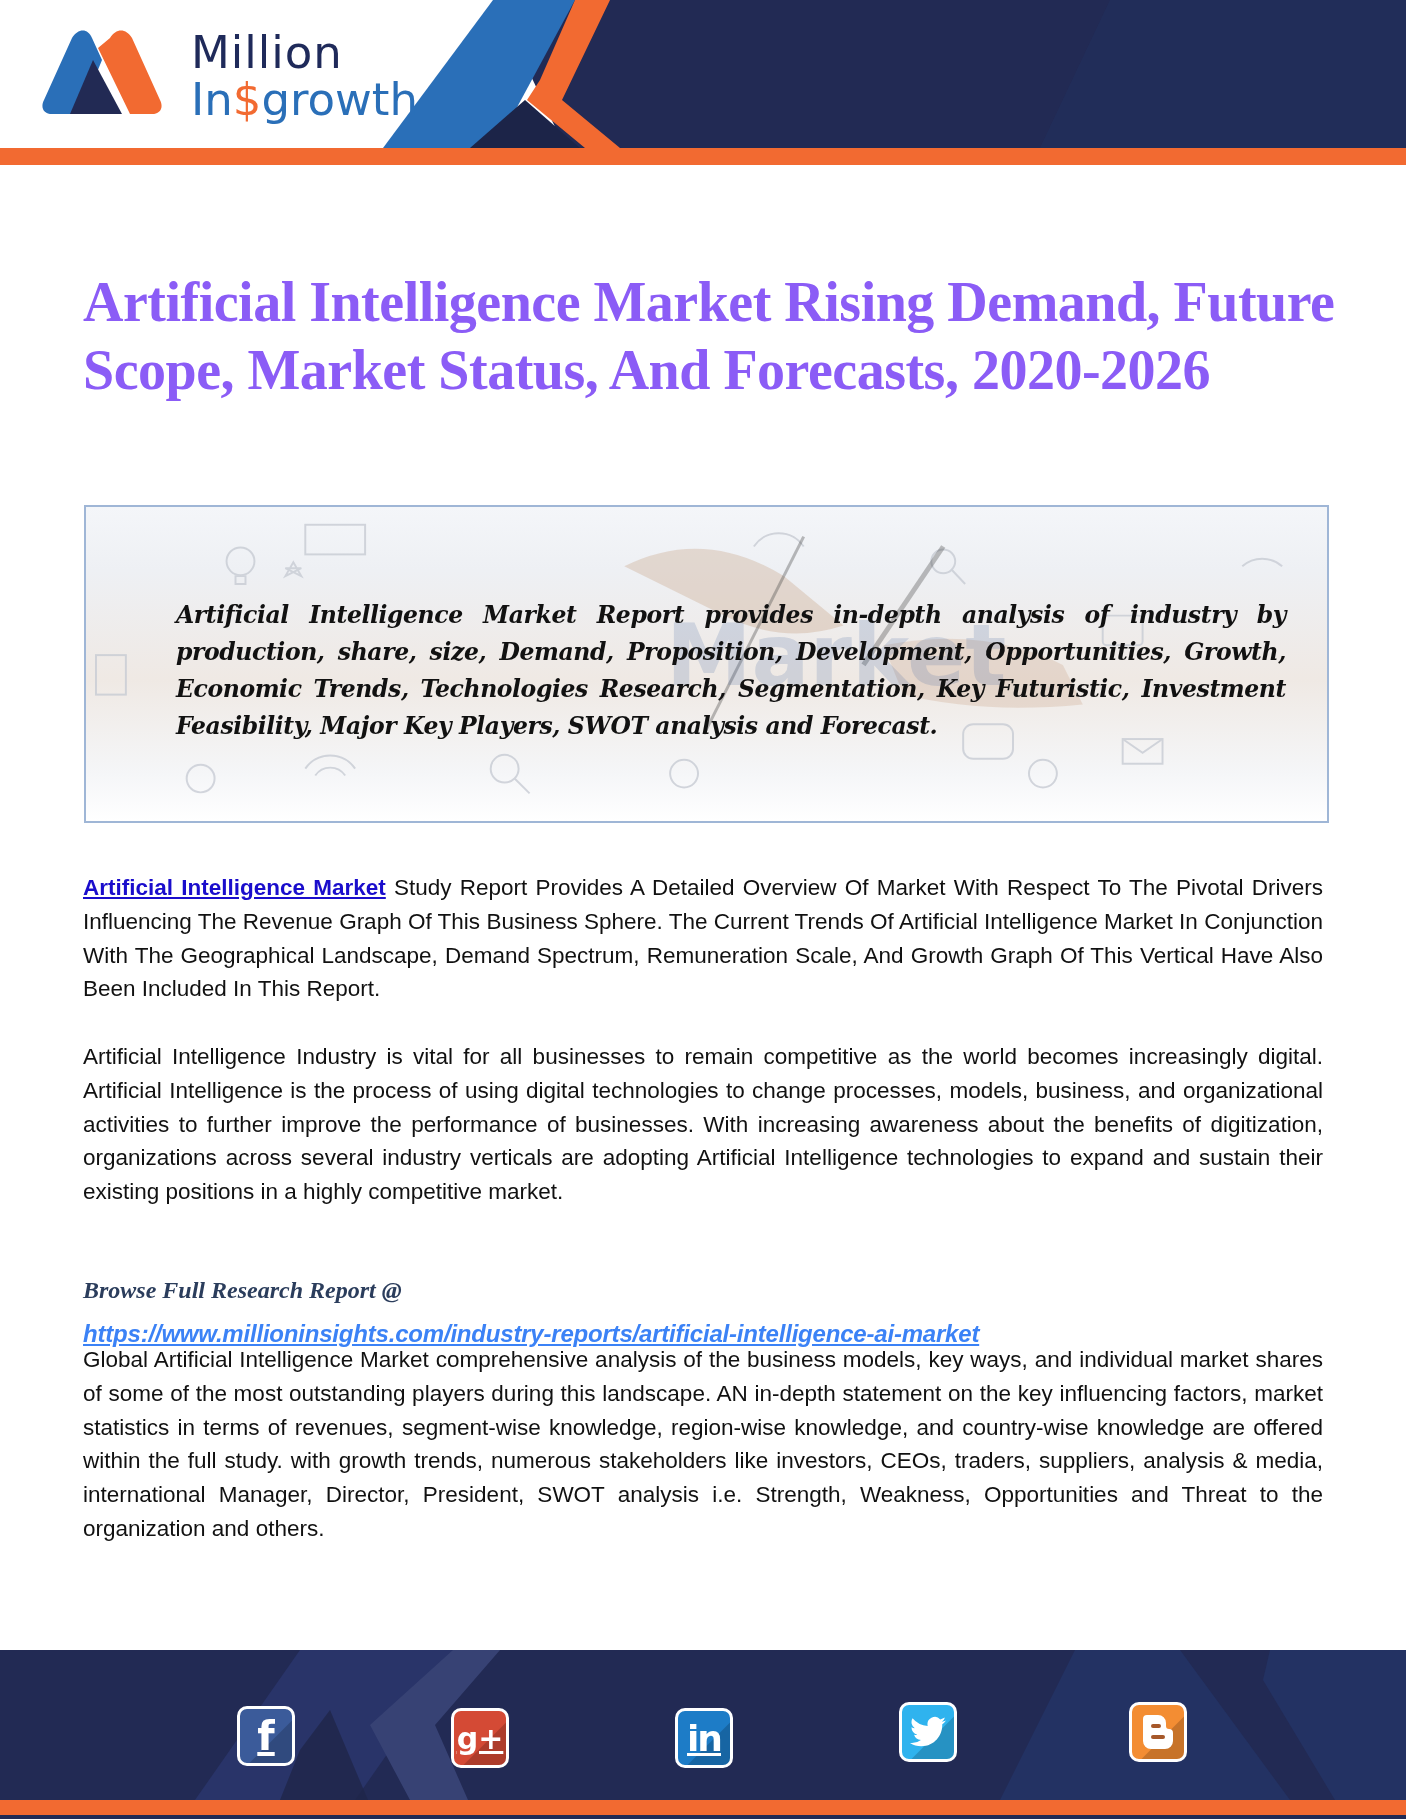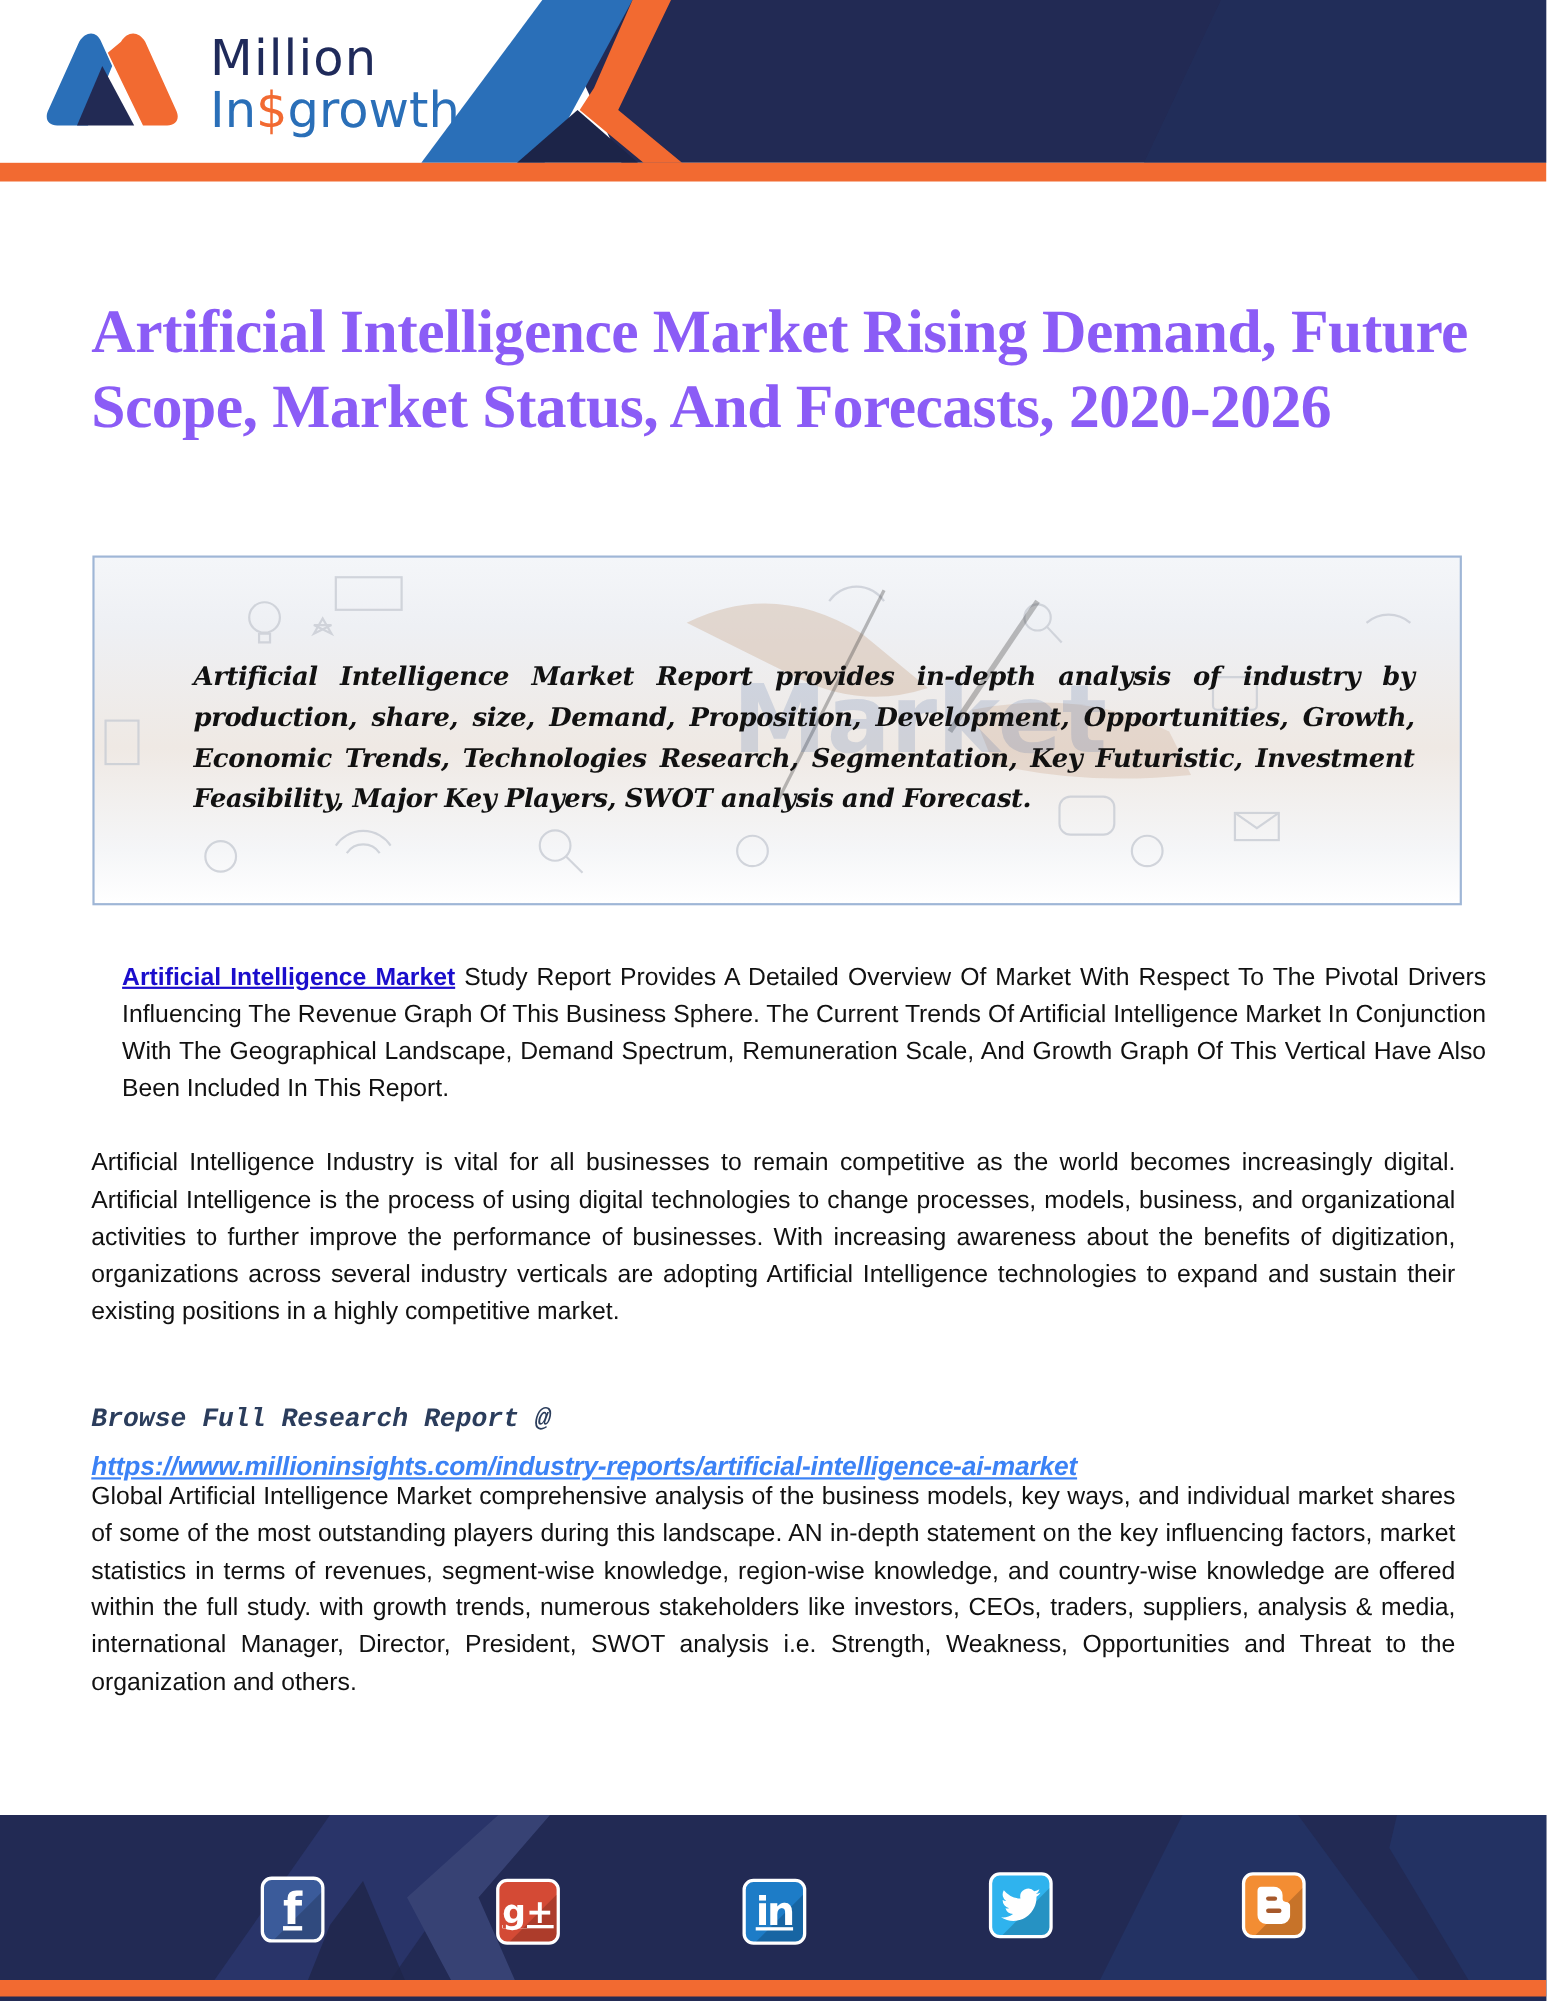--- a/index.html
+++ b/index.html
@@ -21,25 +21,25 @@
     
     .banner { position: absolute; left: 84px; top: 505px; width: 1245px; height: 318px; border: 2px solid #9fb6d6; overflow: hidden;
       background: linear-gradient(180deg, #f4f6f9 0%, #eef0f4 20%, #efe9e4 55%, #f5f6f8 85%, #ffffff 100%); }
     .banner .deco { position: absolute; left: 0; top: 0; width: 100%; height: 100%; }
     .banner .watermark { position: absolute; left: 580px; top: 110px; font-family: "DejaVu Sans", sans-serif; font-weight: bold; font-size: 86px; color: rgba(60,100,160,0.18); line-height: 0.9; }
     .banner .watermark .r { color: rgba(240,110,60,0.25); display:block; margin-left: 40px; }
     .banner .btext { position: absolute; left: 90px; top: 90px; width: 1110px; font-family: "DejaVu Serif", serif; font-style: italic; font-weight: bold; font-size: 23.5px; line-height: 37px; color: #111; text-align: justify; letter-spacing: -0.4px; }
 
     
     .para { position: absolute; left: 83px; width: 1240px; font-family: "Liberation Sans", sans-serif; font-size: 22.5px; line-height: 33.8px; color: #111; text-align: justify; }
-    .p1 { top: 871px; margin-left: 28px; }
+    .p1 { top: 871px; }
     .p2 { top: 1040px; }
     .p3 { top: 1343px; }
     .link { color: #1a0dcc; text-decoration: underline; font-weight: bold; }
-    .browse { position: absolute; left: 83px; top: 1277px; font-family: Liberation Mono, monospace; font-style: italic; font-weight: bold; font-size: 24px; color: #2b3d5c; }
+    .browse { position: absolute; left: 83px; top: 1277px; font-family: Liberation Serif, serif; font-style: italic; font-weight: bold; font-size: 24px; color: #2b3d5c; }
     .url { position: absolute; left: 83px; top: 1320px; font-family: "Liberation Sans", sans-serif; font-style: italic; font-weight: bold; font-size: 24px; color: #3b82f6; text-decoration: underline; letter-spacing: -0.2px; }
 
     
     .footer { position: absolute; left: 0; top: 1650px; width: 1406px; height: 169px; overflow: hidden; background: #222a54; }
     .footer svg.bg { position: absolute; left: 0; top: 0; }
     .social { position: absolute; width: 58px; height: 60px; border: 3px solid #ffffff; border-radius: 10px; display: flex; align-items: center; justify-content: center; color: #fff; font-family: "DejaVu Sans", sans-serif; font-weight: bold; overflow: hidden; }
     .social span { position: relative; z-index: 2; }
     .social::after { content: ""; position: absolute; left: 20px; top: 20px; width: 80px; height: 80px; background: rgba(0,0,0,0.18); transform: rotate(45deg); z-index: 1; }
     .fb { left: 237px; top: 56px; background: #3b5b9a; font-size: 40px; }
     .gp { left: 451px; top: 58px; background: #d44a35; font-size: 30px; }

